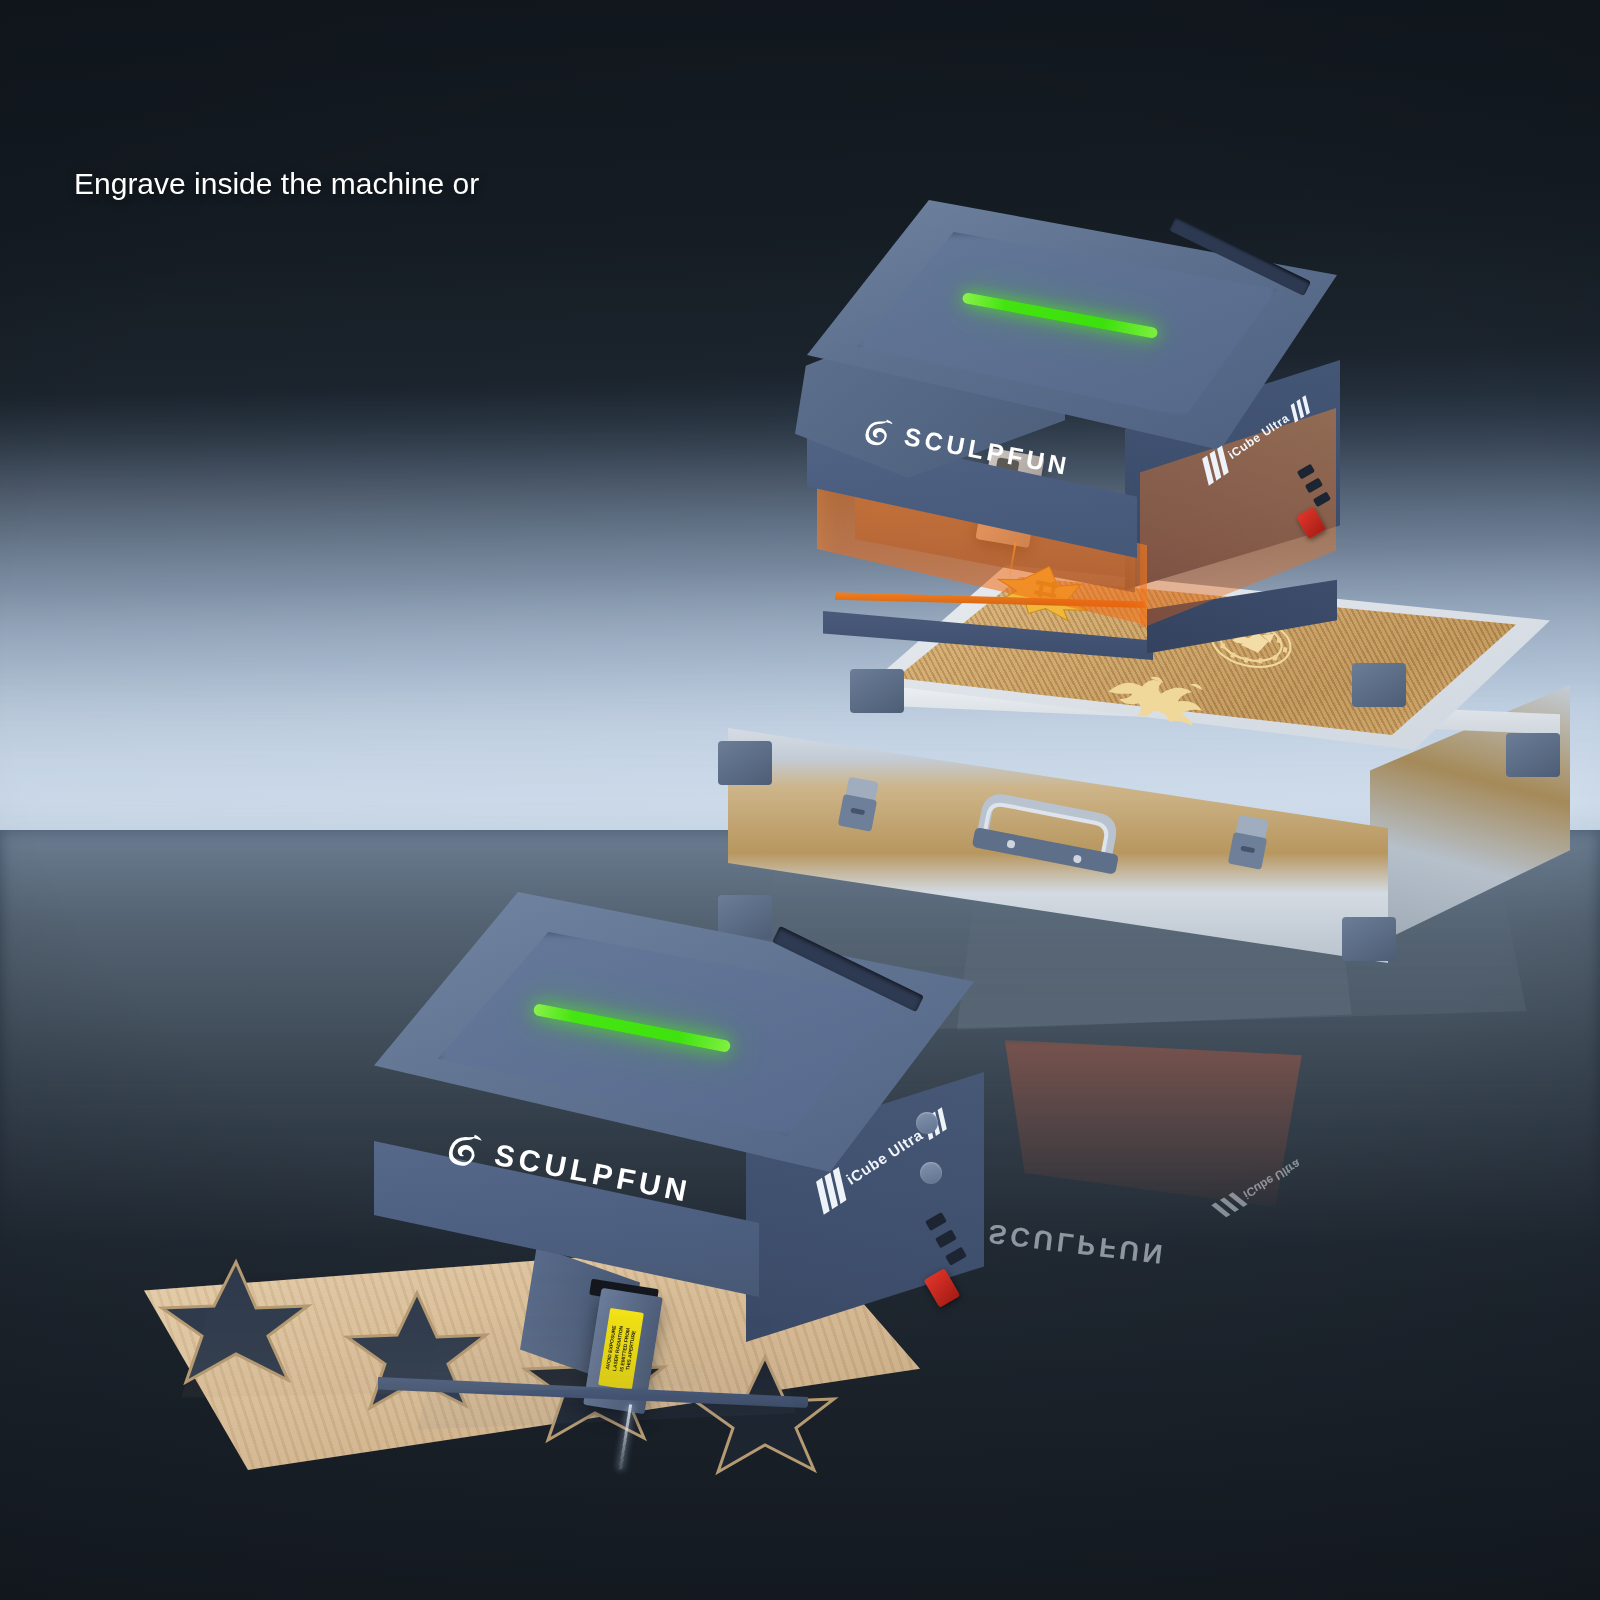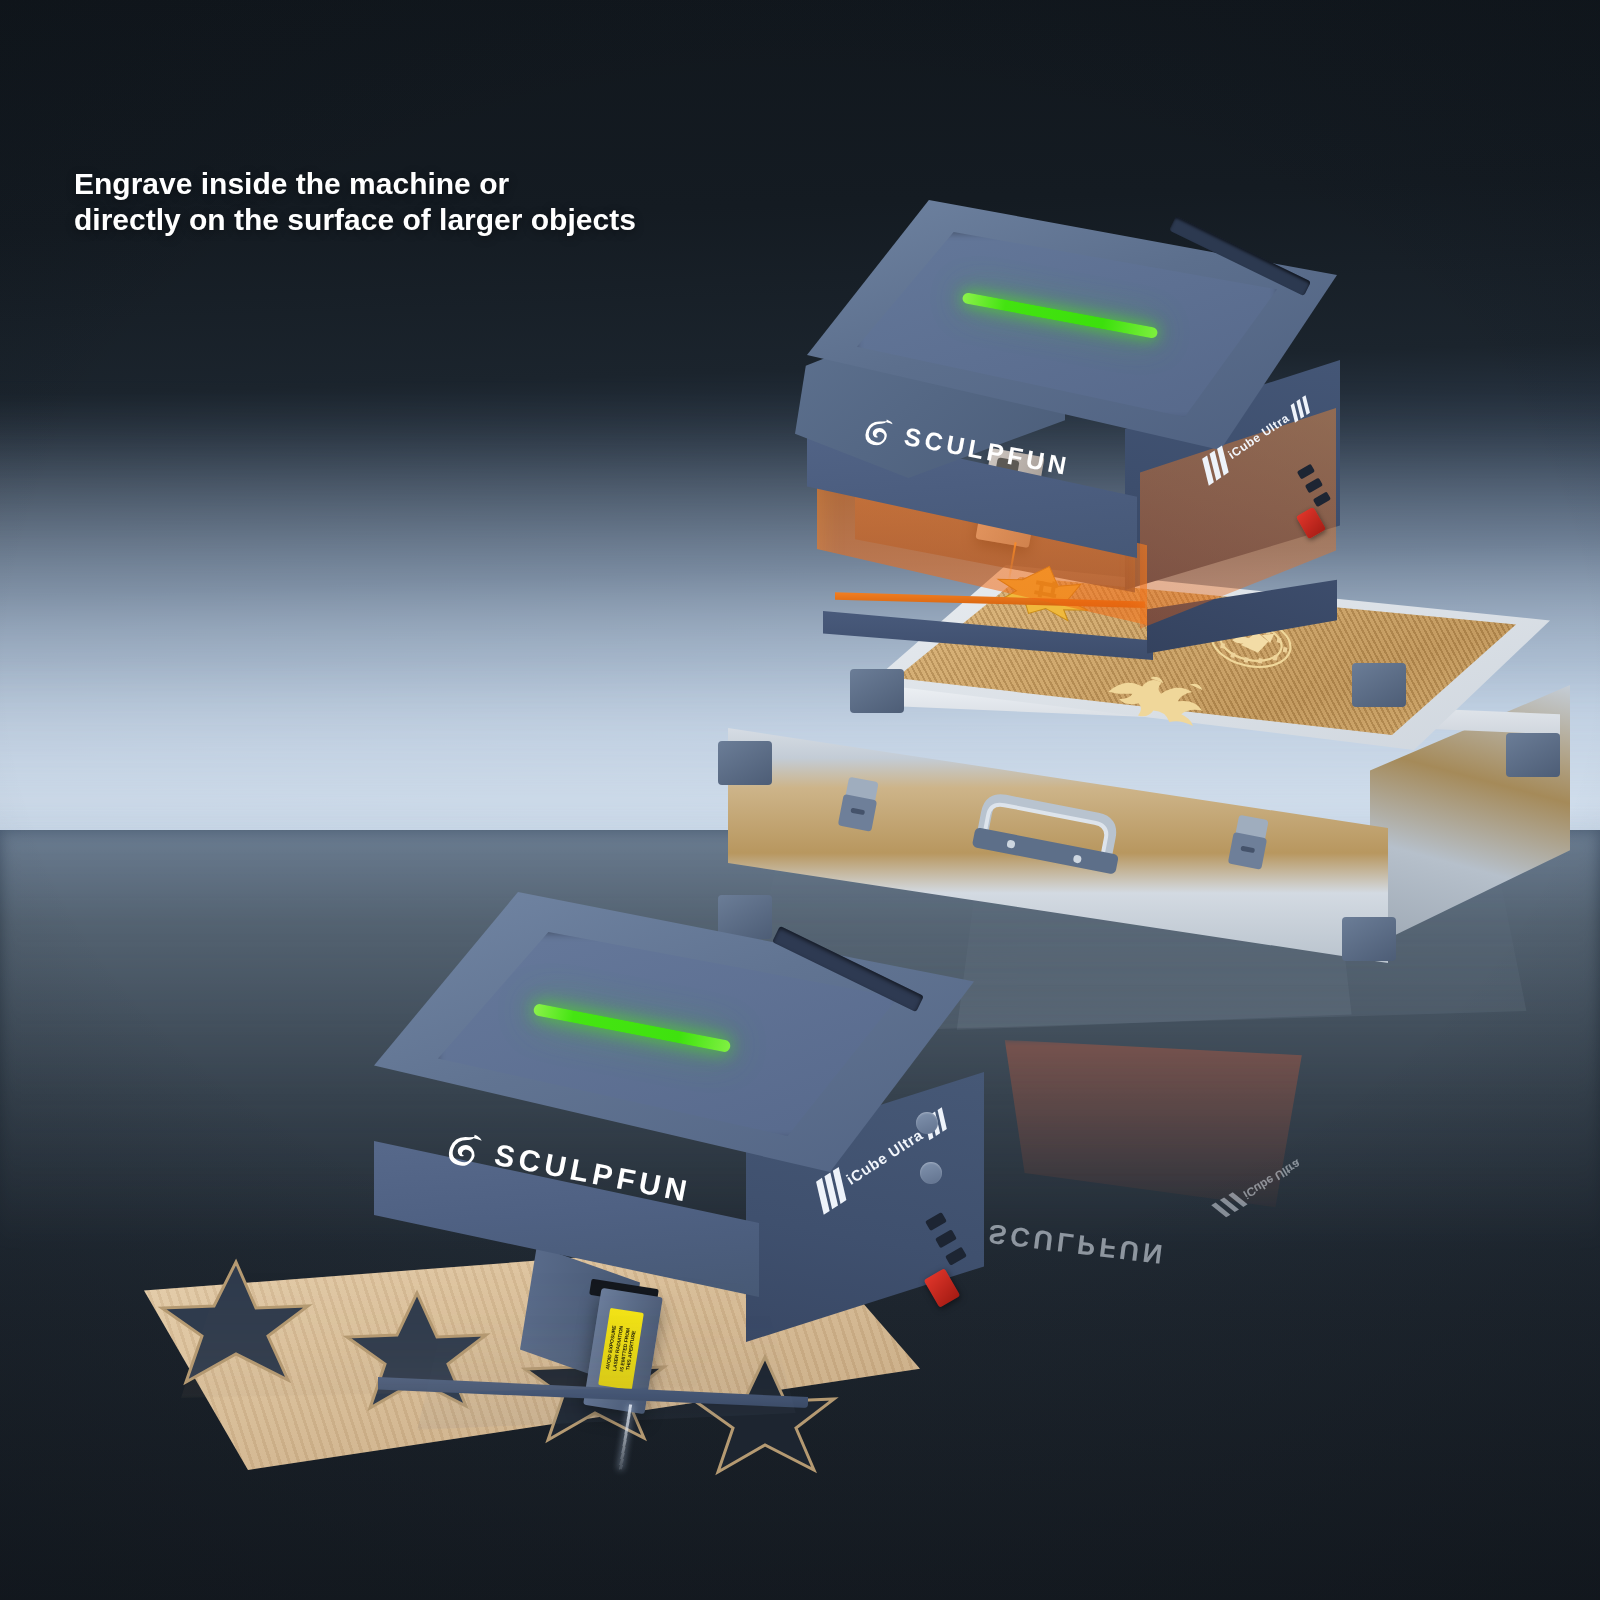--- a/index.html
+++ b/index.html
@@ -27,21 +27,21 @@
     background:radial-gradient(130% 95% at 50% 42%,rgba(0,0,0,0) 38%,rgba(6,10,15,.55) 100%);}
   .floor{position:absolute;left:0;right:0;top:830px;bottom:0;
     background:linear-gradient(180deg,#46586e 0%,#33414f 12%,#26313c 34%,#1e262f 62%,#171d24 100%);}
   .floor-gloss{position:absolute;left:0;right:0;top:830px;height:420px;
     background:linear-gradient(180deg,rgba(190,208,226,.30),rgba(190,208,226,0));filter:blur(8px);}
 
   
   .copy{position:absolute;left:74px;top:140px;width:760px;}
   .h1{color:#fff;font-size:62px;line-height:1.13;font-weight:700;
       letter-spacing:-.5px;text-shadow:0 2px 14px rgba(0,0,0,.5);margin:0;}
-  .sub{color:#fff;font-size:30px;line-height:1.2;font-weight:700;margin:26px 0 0;
+  .sub{color:#fff;font-size:30px;line-height:1.2;font-weight:400;margin:26px 0 0;
        text-shadow:0 2px 10px rgba(0,0,0,.42);}
 
   
   .obj{position:absolute;}
   .poly{position:absolute;}
 
   
   .unitA{left:795px;top:190px;width:560px;height:510px;}
   .uA-topL{left:0;top:118px;width:270px;height:170px;
     background:linear-gradient(140deg,#5e7290,#4b5d79);
@@ -246,21 +246,20 @@
   <div class="bg-base"></div>
   <div class="bg-sheen"></div>
   <div class="bg-sheen2"></div>
   <div class="floor"></div>
   <div class="floor-gloss"></div>
   <div class="bg-vign"></div>
 
   <div class="copy">
     <p class="sub">
       <span>Engrave inside the machine or</span><br>
-      <span>directly on the surface of larger objects</span>
     </p>
   </div>
 
   <div class="refl refl-caseBox"></div>
   <div class="refl refl-mach"></div>
   <div class="refl-red"></div>
   <div class="refl-word">SCULPFUN</div>
   <div class="refl-badge">
     <i></i>
     <i></i>

